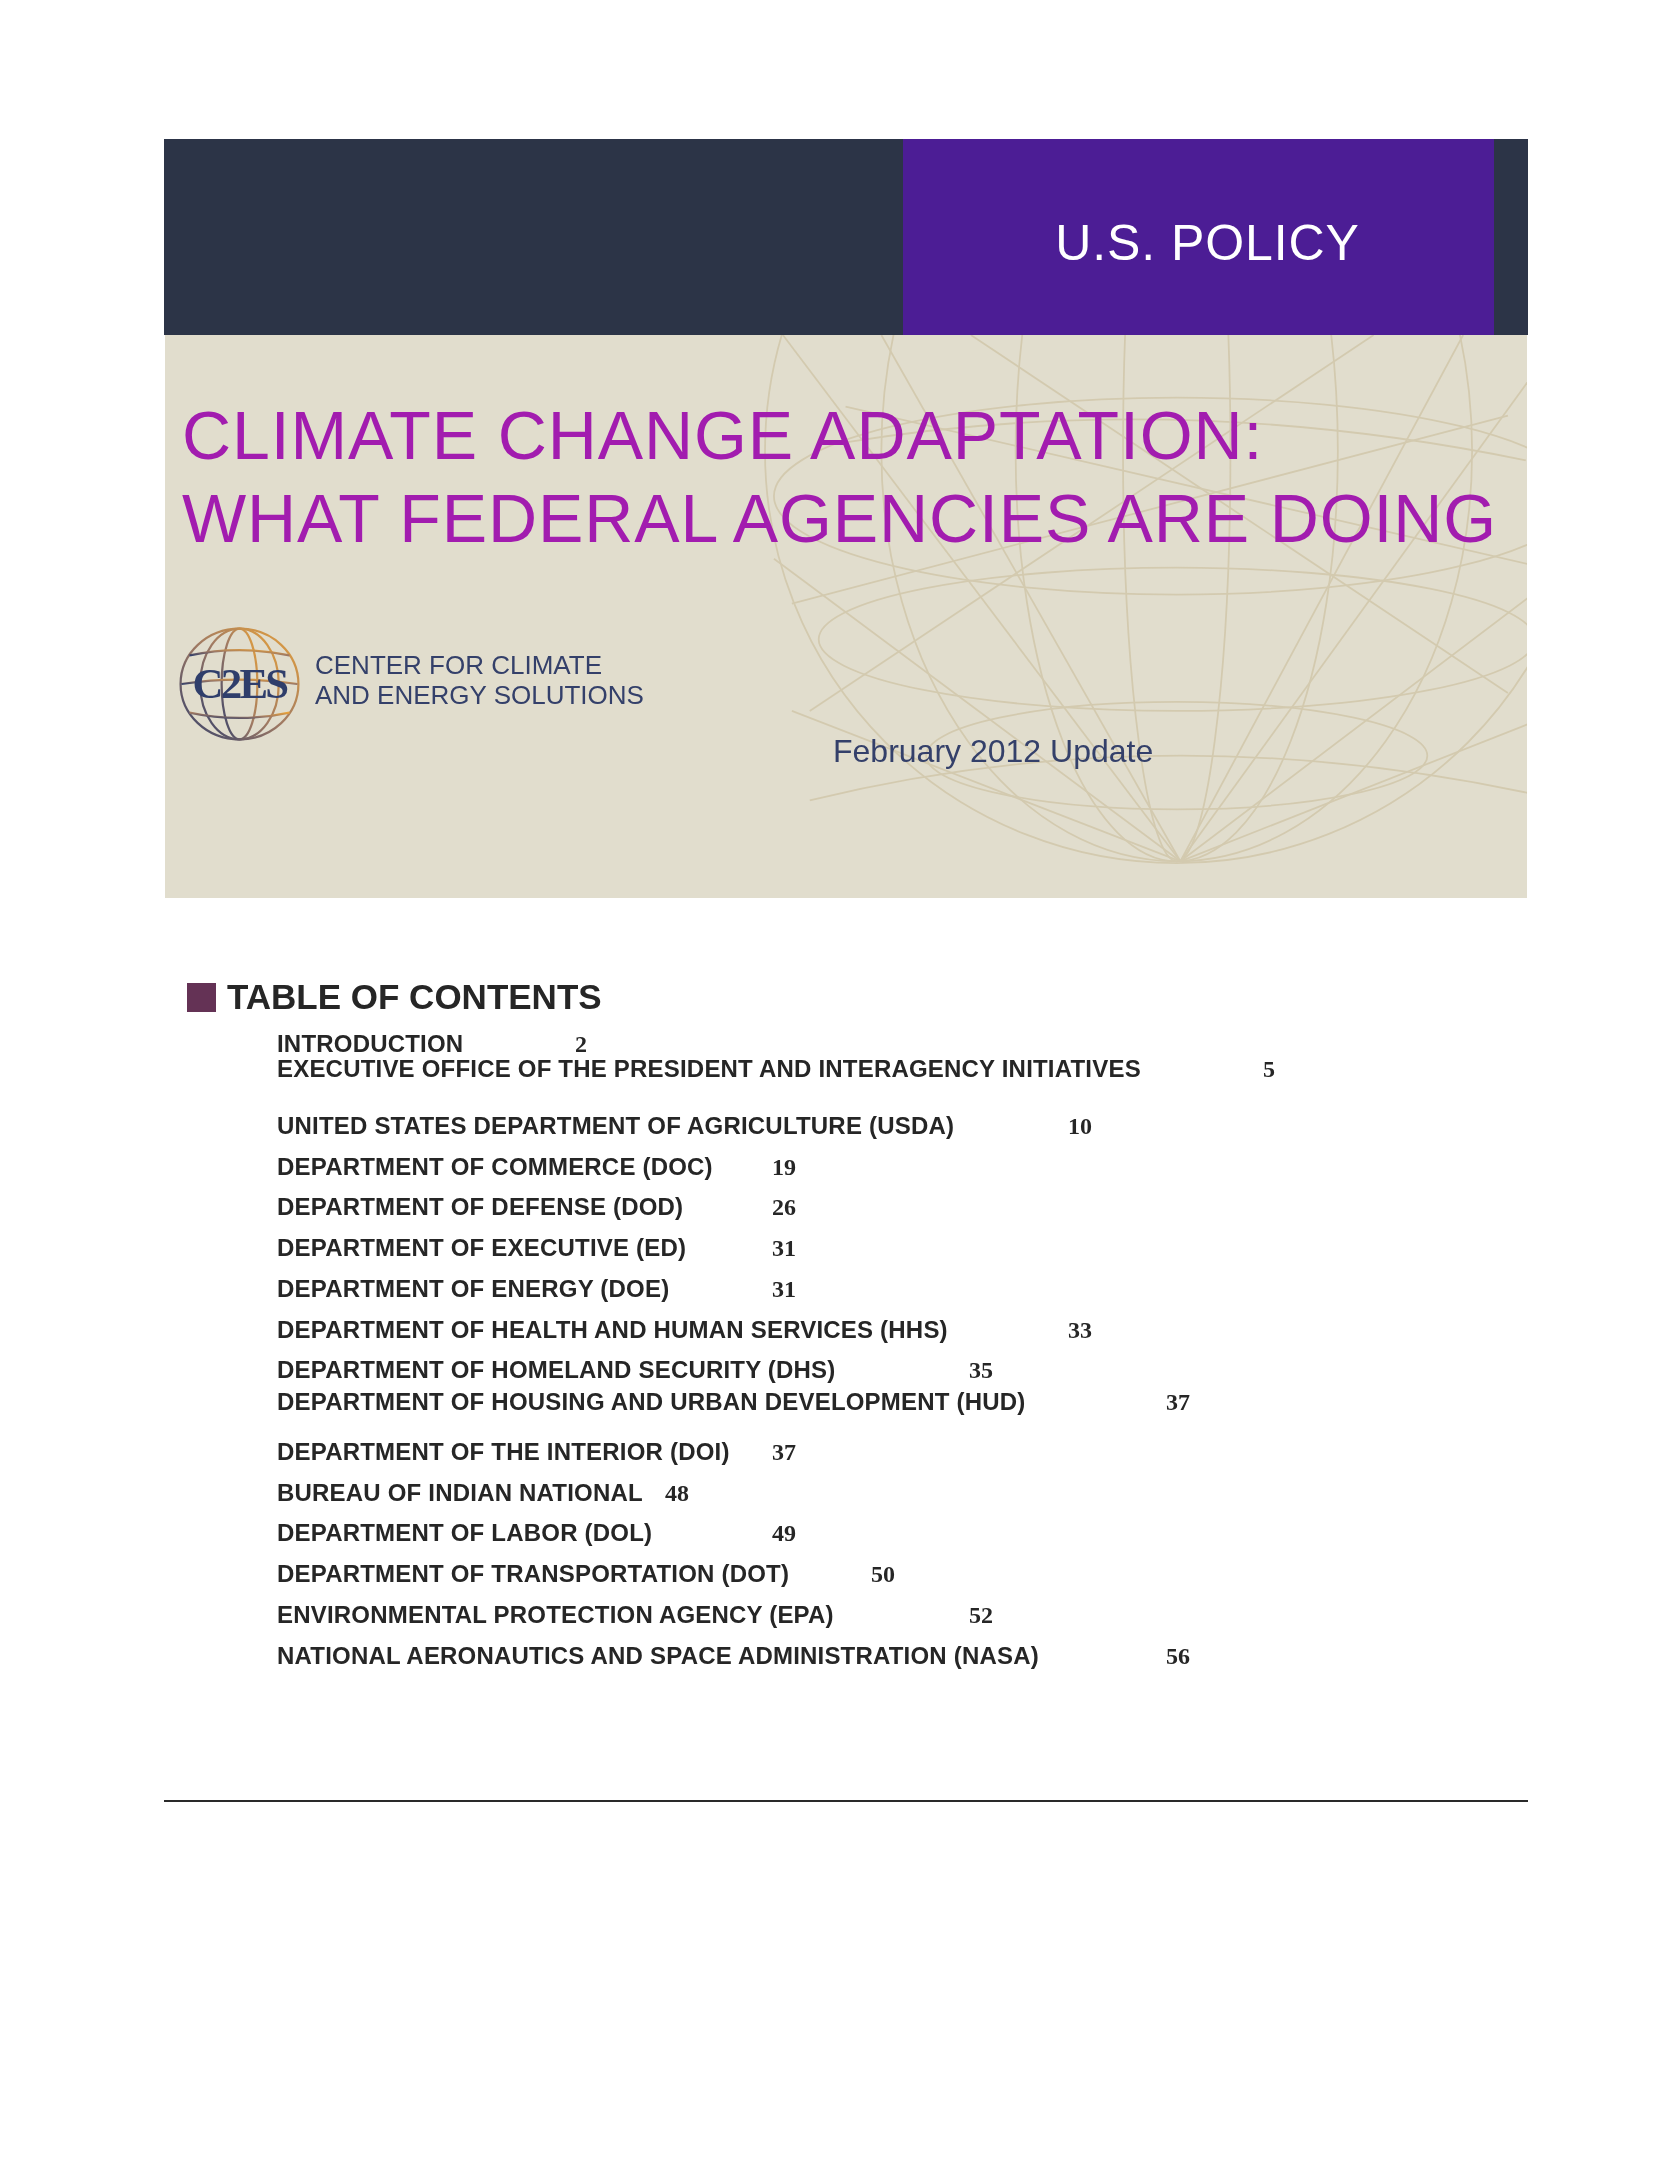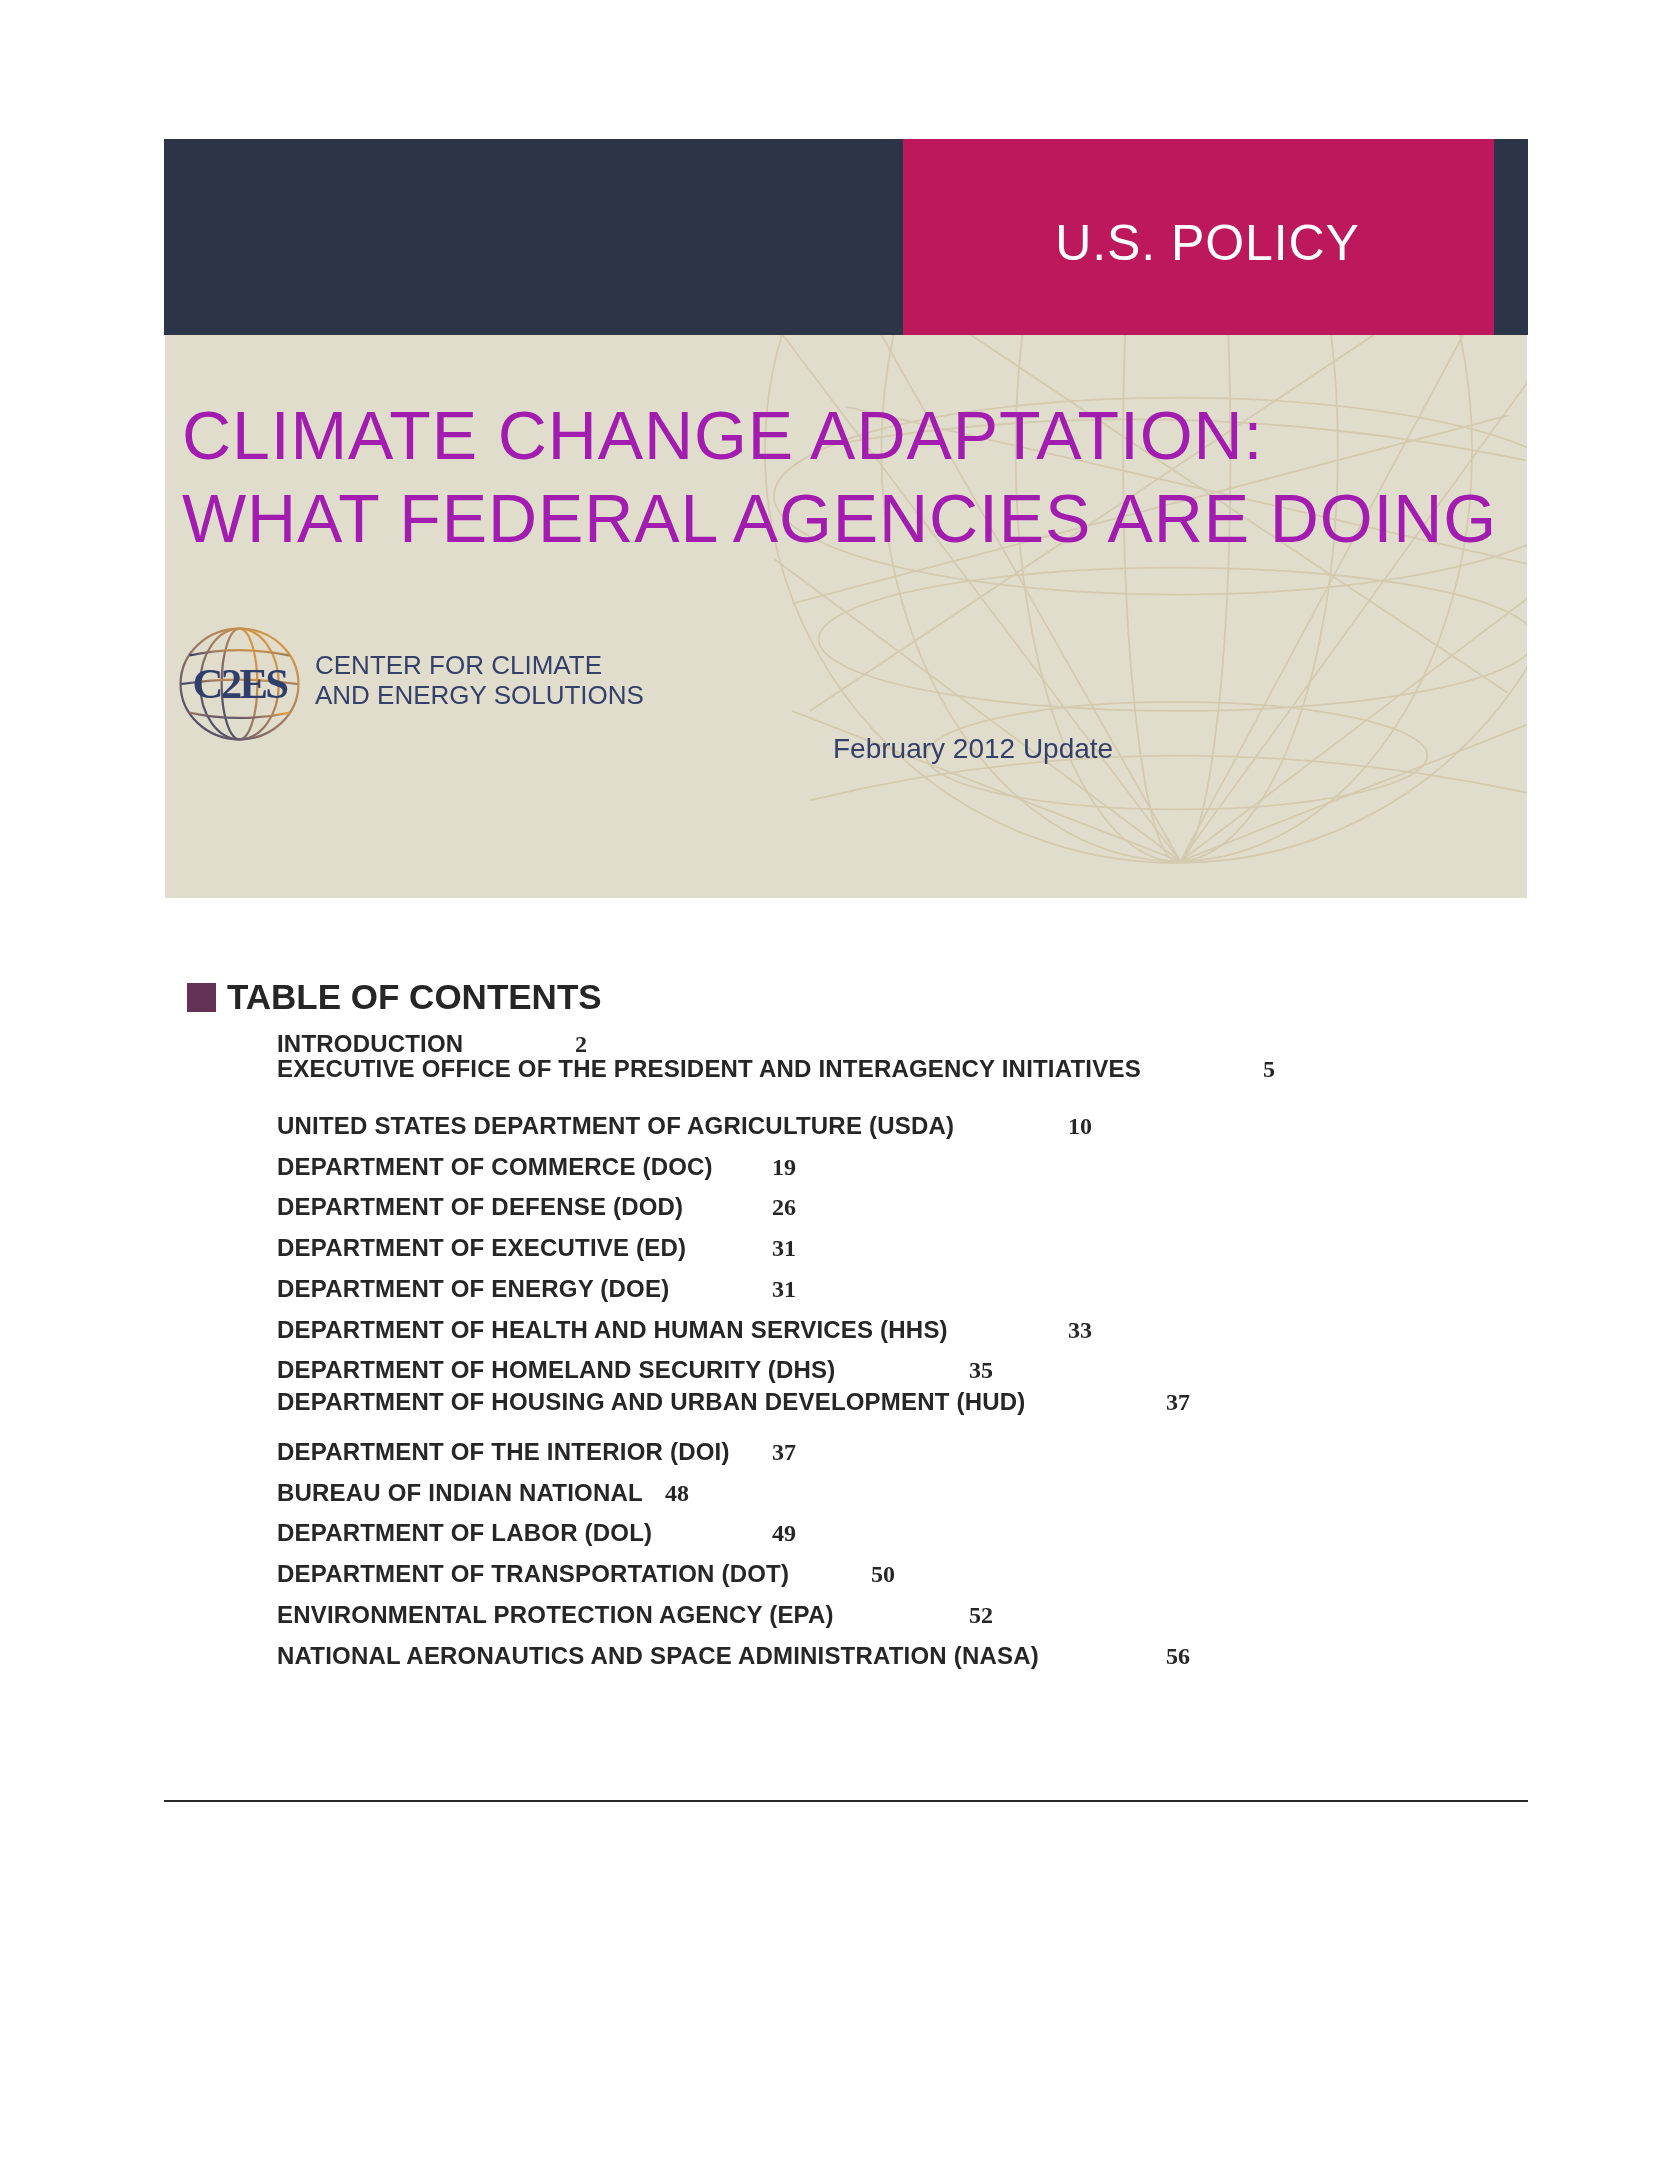--- a/index.html
+++ b/index.html
@@ -1,28 +1,28 @@
 <!DOCTYPE html>
 <html style="font-size:14.3px"><head>
 <meta charset="utf-8">
 <style>
   html, body { margin: 0; padding: 0; background: #ffffff; }
   body { width: 1675px; height: 2177px; position: relative; overflow: hidden;
          font-family: "Liberation Sans", "DejaVu Sans", sans-serif; }
   .header-band { position: absolute; left: 164px; top: 139px; width: 1364px; height: 196px; background: #2c3447; }
-  .policy-block { position: absolute; left: 903px; top: 139px; width: 591px; height: 196px; background: #be185d; }
+  .policy-block { position: absolute; left: 903px; top: 139px; width: 591px; height: 196px; background: #4c1d95; }
   .policy-label { position: absolute; left: 0; right: 0; top: 79px; text-align: center; color: #ffffff;
                   font-size: 50px; letter-spacing: 0.9px; font-weight: normal; line-height: 1; padding-left: 18px; }
   .cover-band { position: absolute; left: 165px; top: 335px; width: 1362px; height: 563px; background: #e1ddcd; overflow: hidden; }
   .globe { position: absolute; left: 0; top: 0; width: 1362px; height: 563px; }
   .title { position: absolute; left: 182px; top: 394px; color: #a21caf; font-size: 68px; line-height: 83px;
            font-weight: normal; letter-spacing: 0.9px; white-space: nowrap; }
   .logo { position: absolute; left: 177px; top: 625px; width: 125px; height: 118px; }
   .logo-text { position: absolute; left: 315px; top: 651px; color: #34406a; font-size: 26px; line-height: 29.6px; white-space: nowrap; }
-  .date { position: absolute; left: 833px; top: 733px; color: #34406a; font-size: 28px; white-space: nowrap; }
+  .date { position: absolute; left: 833px; top: 733px; color: #34406a; font-size: 32px; white-space: nowrap; }
   .toc-square { position: absolute; left: 187px; top: 983px; width: 29px; height: 29px; background: #643255; }
   .toc-heading { position: absolute; left: 227px; top: 974px; color: #262626; font-size: 35px; font-weight: bold; white-space: nowrap; line-height: 45px; }
   .toc-list { position: absolute; left: 0; top: 0; margin: 0; padding: 0; list-style: none; }
   .toc-row { position: absolute; left: 0; height: 36px; width: 1675px; }
   .toc-label { position: absolute; left: 277px; top: 0; color: #262626; font-size: 24px; font-weight: bold;
                white-space: nowrap; line-height: 36px; letter-spacing: 0.2px; }
   .toc-page { position: absolute; top: 0; color: #262626; font-size: 24px; font-weight: bold; line-height: 36px;
               font-family: "Liberation Serif", serif; }
   .rule { position: absolute; left: 164px; top: 1800px; width: 1364px; height: 1.8px; background: #2a2a2a; }
 </style>

